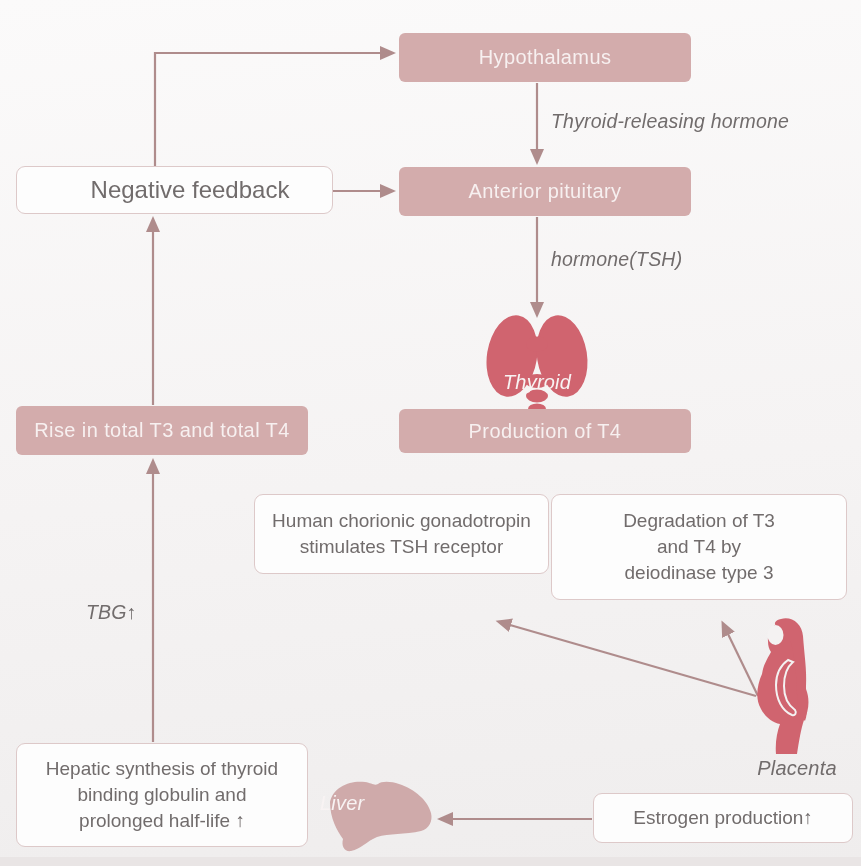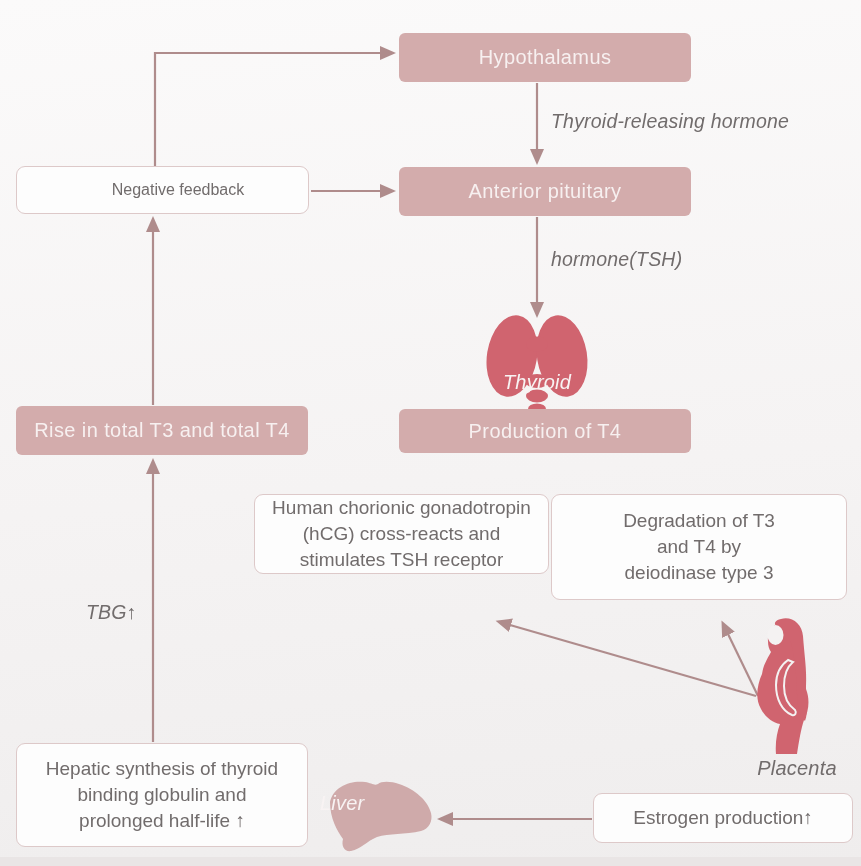--- a/index.html
+++ b/index.html
@@ -93,36 +93,35 @@
   </div>
 
   <div class="node box-pink" style="left:399px; top:409px; width:292px; height:44px;">
     <span>Production of T4</span>
   </div>
 
   <div class="node box-pink" style="left:16px; top:406px; width:292px; height:49px;">
     <span>Rise in total T3 and total T4</span>
   </div>
 
-  <div class="node box-white" style="left:16px; top:166px; width:293px; height:48px; font-size:16px;padding-left:31px;">
+  <div class="node box-white" style="left:16px; top:166px; width:317px; height:48px; font-size:24px;padding-left:31px;">
     <span>Negative feedback</span>
   </div>
 
   <div class="node box-white" style="left:16px; top:743px; width:292px; height:104px;">
     <div>
       <div>Hepatic synthesis of thyroid</div>
       <div>binding globulin and</div>
       <div>prolonged half-life ↑</div>
     </div>
   </div>
 
   <div class="node box-white" style="left:254px; top:494px; width:295px; height:80px;">
     <div>
       <div>Human chorionic gonadotropin</div>
-      <div>(hCG) cross-reacts and</div>
       <div>stimulates TSH receptor</div>
     </div>
   </div>
 
   <div class="node box-white" style="left:551px; top:494px; width:296px; height:106px;">
     <div>
       <div>Degradation of T3</div>
       <div>and T4 by</div>
       <div>deiodinase type 3</div>
     </div>

